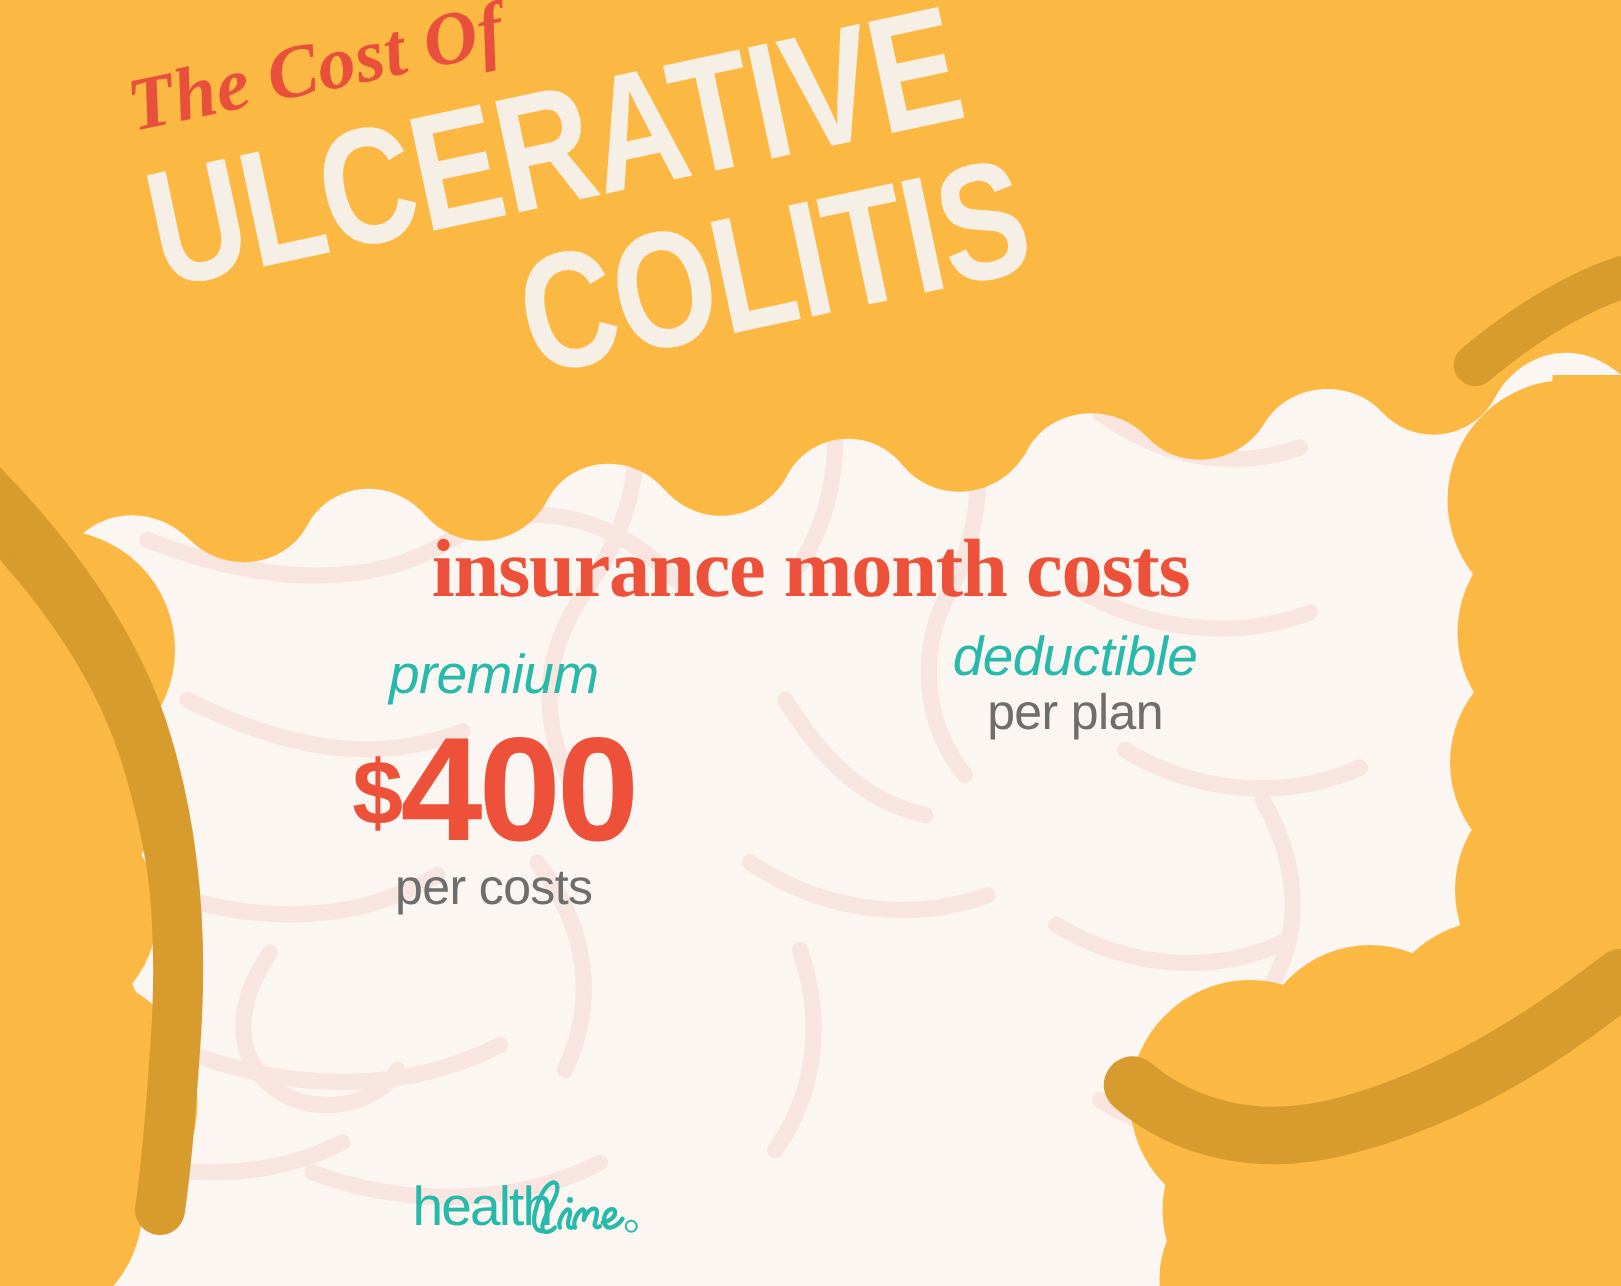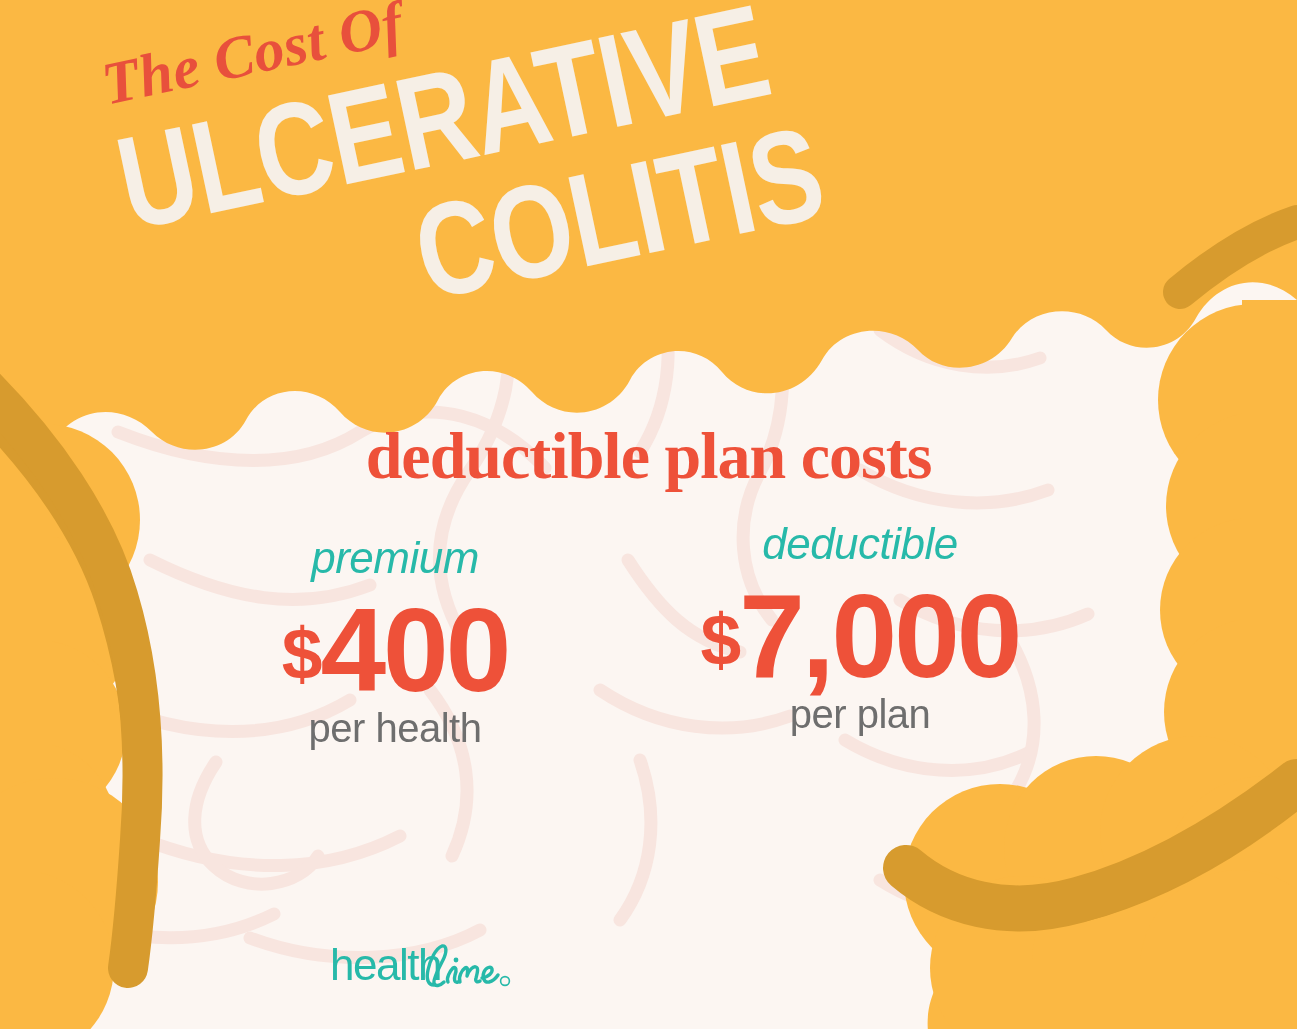--- a/index.html
+++ b/index.html
@@ -53,21 +53,21 @@
   }
 
   .stat{position:absolute;text-align:center;}
   .stat-premium{left:250px;  top:518px; width:290px;}
   .stat-deduct {left:648px;  top:504px; width:424px;}
 
   .stat-label{
     font-family:"Liberation Sans",sans-serif;
     font-style:italic;font-weight:normal;
     font-size:44px;color:#27B9A9;
-    letter-spacing:-.5px;line-height:1;margin-top:18px;
+    letter-spacing:-.5px;line-height:1;
   }
   .stat-value{
     font-family:"Liberation Sans",sans-serif;
     font-weight:bold;
     color:#EE5139;
     line-height:.95;
     margin-top:14px;
     letter-spacing:-3px;
   }
   .stat-premium .stat-value{font-size:118px;}
@@ -195,35 +195,32 @@
       <path d="M-20,382 C 44,446 96,520 118,596 C 142,676 146,762 140,840 C 136,900 132,940 128,968" fill="none" stroke="#D79B2E" stroke-width="40" stroke-linecap="round"></path>
     </g>
   </svg>
 
   <div class="txt cost-of">The Cost Of</div>
 
   <div class="txt bigword word-1">ULCERATIVE</div>
 
   <div class="txt bigword word-2">COLITIS</div>
 
-  <div class="txt headline">deductible plan costs</div>
+  <div class="txt headline">insurance month costs</div>
 
   <div class="stat stat-premium">
     <div class="stat-label">premium</div>
     <div class="stat-value">
       <span class="cur">$</span><span>400</span>
     </div>
-    <div class="stat-sub">per health</div>
+    <div class="stat-sub">per costs</div>
   </div>
 
   <div class="stat stat-deduct">
     <div class="stat-label">deductible</div>
-    <div class="stat-value">
-      <span class="cur">$</span><span>7,000</span>
-    </div>
     <div class="stat-sub">per plan</div>
   </div>
 
   <svg class="logo" viewBox="0 0 190 56">
     <text x="0" y="42" font-family="Liberation Sans, sans-serif" font-size="44" fill="#27B9A9" letter-spacing="-1.5">health</text>
     <g fill="none" stroke="#27B9A9" stroke-width="3.4" stroke-linecap="round" stroke-linejoin="round">
 
       <path d="M104,47 C 98,47 96,41 98,32 C 100,22 106,10 112,8 C 117,7 117,14 113,22 C 108,32 103,41 104,45 C 105,49 110,48 114,44"></path>
 
       <path d="M118,44 C 116,40 120,33 123,30 C 126,28 127,32 125,37 C 124,41 124,45 128,44"></path>

